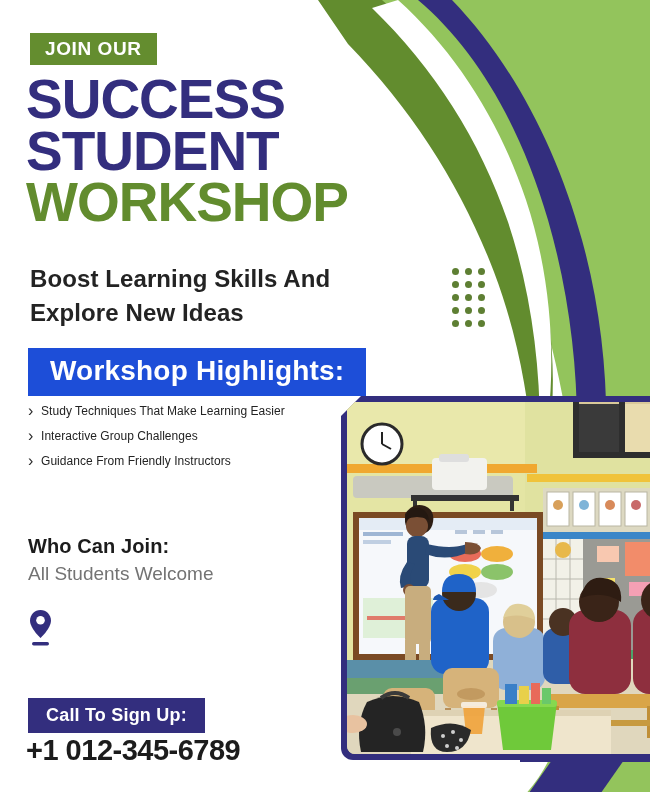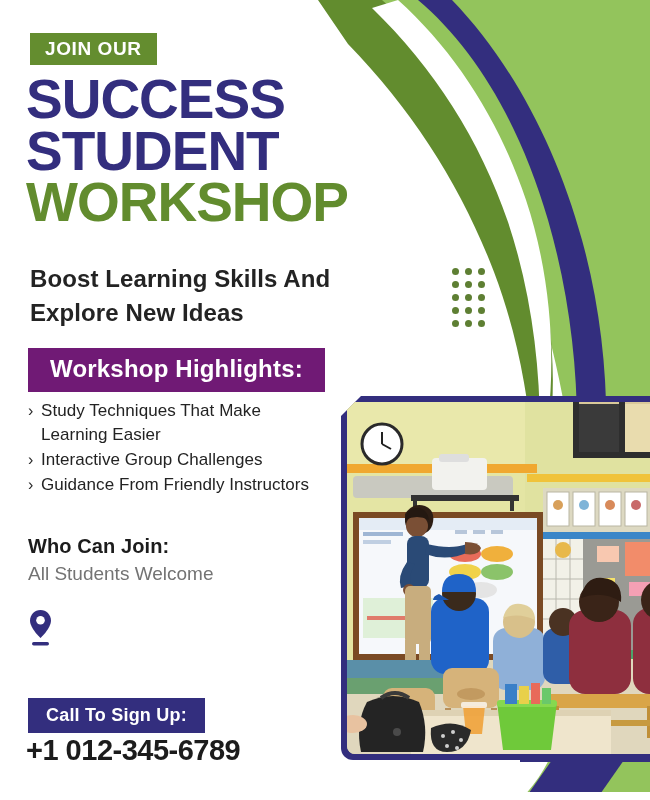--- a/index.html
+++ b/index.html
@@ -32,32 +32,32 @@
   }
 
   
   .dotgrid{position:absolute;left:452px;top:268px;display:grid;
     grid-template-columns:repeat(3,7px);grid-auto-rows:7px;gap:6px;}
   .dotgrid i{display:block;width:7px;height:7px;border-radius:50%;background:#5E7F33;}
 
   
   .hl-badge{
     position:absolute;left:28px;top:348px;
-    background:#701a75;color:#ffffff;
-    font-size:24px;font-weight:bold;letter-spacing:.2px;
+    background:#1d4ed8;color:#ffffff;
+    font-size:28px;font-weight:bold;letter-spacing:.2px;
     padding:9px 22px 11px 22px;line-height:1;
   }
   .bullets{position:absolute;left:28px;top:399px;width:300px;}
   .bullet{display:flex;align-items:flex-start;margin-bottom:1px;}
   .bullet .chev{
     flex:0 0 auto;width:13px;color:#2b2b2b;font-size:16px;
     line-height:24px;font-weight:500;
   }
   .bullet .btext{
-    font-size:17px;line-height:24px;color:#232323;font-weight:500;letter-spacing:.05px;
+    font-size:12px;line-height:24px;color:#232323;font-weight:500;letter-spacing:.05px;
   }
 
   
   .who{position:absolute;left:28px;top:533px;width:300px;}
   .who-title{font-size:20px;font-weight:bold;color:#1c1c1c;line-height:1.3;letter-spacing:.1px;}
   .who-sub{font-size:19px;font-weight:500;color:#737373;line-height:1.35;margin-top:2px;}
 
   
   .addr{position:absolute;left:28px;top:606px;display:flex;align-items:flex-start;}
   .pin{flex:0 0 auto;width:30px;margin-top:3px;}

